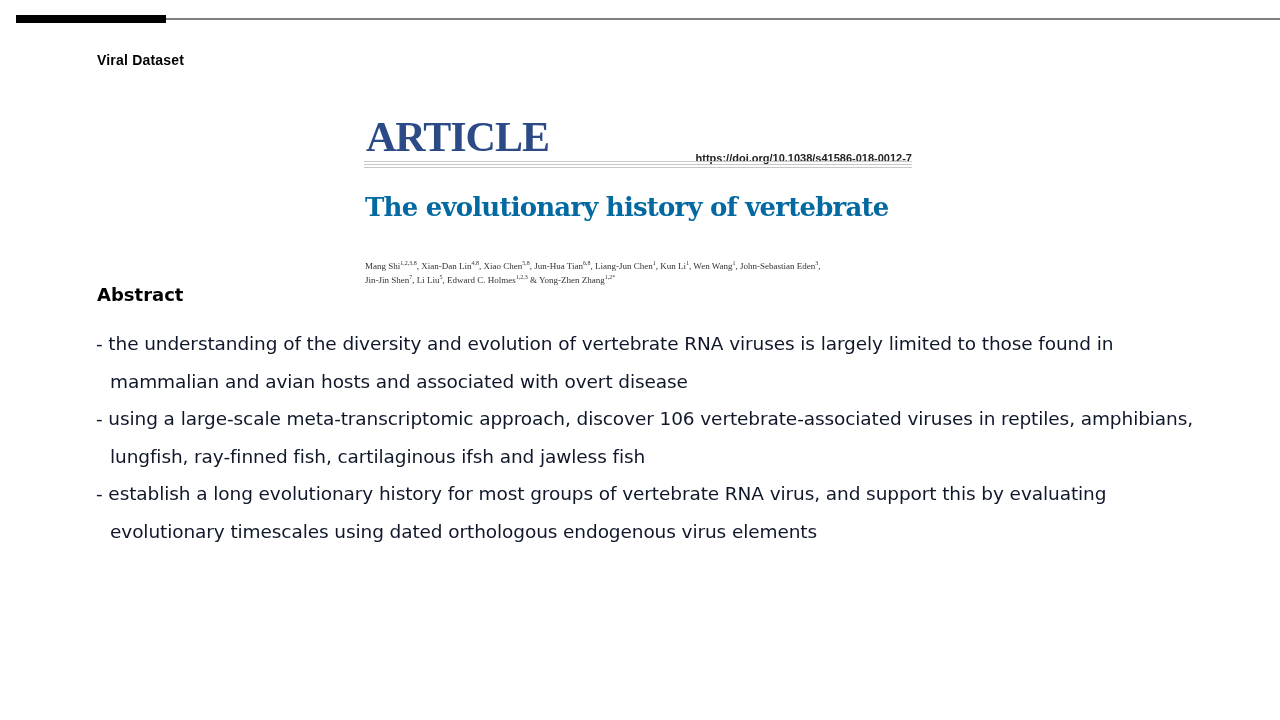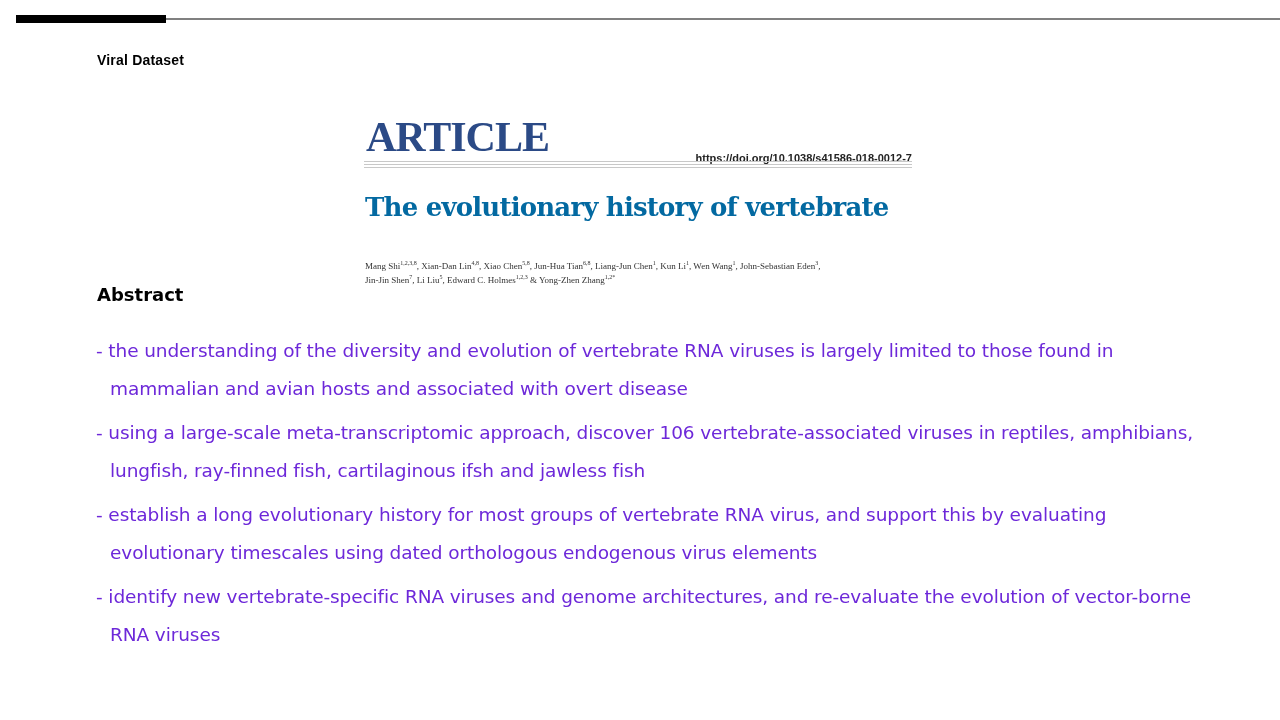--- a/index.html
+++ b/index.html
@@ -38,21 +38,21 @@
       position: absolute; left: 1px; top: 146px; width: 548px; font-family: "Liberation Serif", serif;
       font-size: 9px; line-height: 11px; color: #333;
     }
     .authors sup { font-size: 6px; }
     .abstract-heading {
       position: absolute; left: 97px; top: 284px; font-size: 18px; font-weight: bold;
     }
     .abstract-list { position: absolute; left: 96px; top: 325px; width: 1120px; }
     .abstract-item {
       font-size: 18.5px; line-height: 37.5px; padding-left: 14px; text-indent: -14px;
-      letter-spacing: -0.1px; color: #6d28d9; margin-top: 7px;
+      letter-spacing: -0.1px; color: #0f172a;
     }
   </style>
 </head>
 <body>
 
 <div class="top-rule-thin"></div>
 <div class="top-rule-thick"></div>
 
 <div class="slide-title">Viral Dataset</div>
 
@@ -69,14 +69,13 @@
   </div>
   <div class="authors"><span>Mang Shi</span><sup>1,2,3,8</sup>, <span>Xian-Dan Lin</span><sup>4,8</sup>, <span>Xiao Chen</span><sup>5,8</sup>, <span>Jun-Hua Tian</span><sup>6,8</sup>, <span>Liang-Jun Chen</span><sup>1</sup>, <span>Kun Li</span><sup>1</sup>, <span>Wen Wang</span><sup>1</sup>, <span>John-Sebastian Eden</span><sup>3</sup>, <br><span>Jin-Jin Shen</span><sup>7</sup>, <span>Li Liu</span><sup>5</sup>, <span>Edward C. Holmes</span><sup>1,2,3</sup> &amp; <span>Yong-Zhen Zhang</span><sup>1,2*</sup></div>
 </div>
 
 <div class="abstract-heading">Abstract</div>
 
 <div class="abstract-list">
   <div class="abstract-item">- the understanding of the diversity and evolution of vertebrate RNA viruses is largely limited to those found in mammalian and avian hosts and associated with overt disease</div>
   <div class="abstract-item">- using a large-scale meta-transcriptomic approach, discover 106 vertebrate-associated viruses in reptiles, amphibians, lungfish, ray-finned fish, cartilaginous ifsh and jawless fish</div>
   <div class="abstract-item">- establish a long evolutionary history for most groups of vertebrate RNA virus, and support this by evaluating evolutionary timescales using dated orthologous endogenous virus elements</div>
-  <div class="abstract-item">- identify new vertebrate-specific RNA viruses and genome architectures, and re-evaluate the evolution of vector-borne RNA viruses</div>
 </div>
 
 </body></html>

